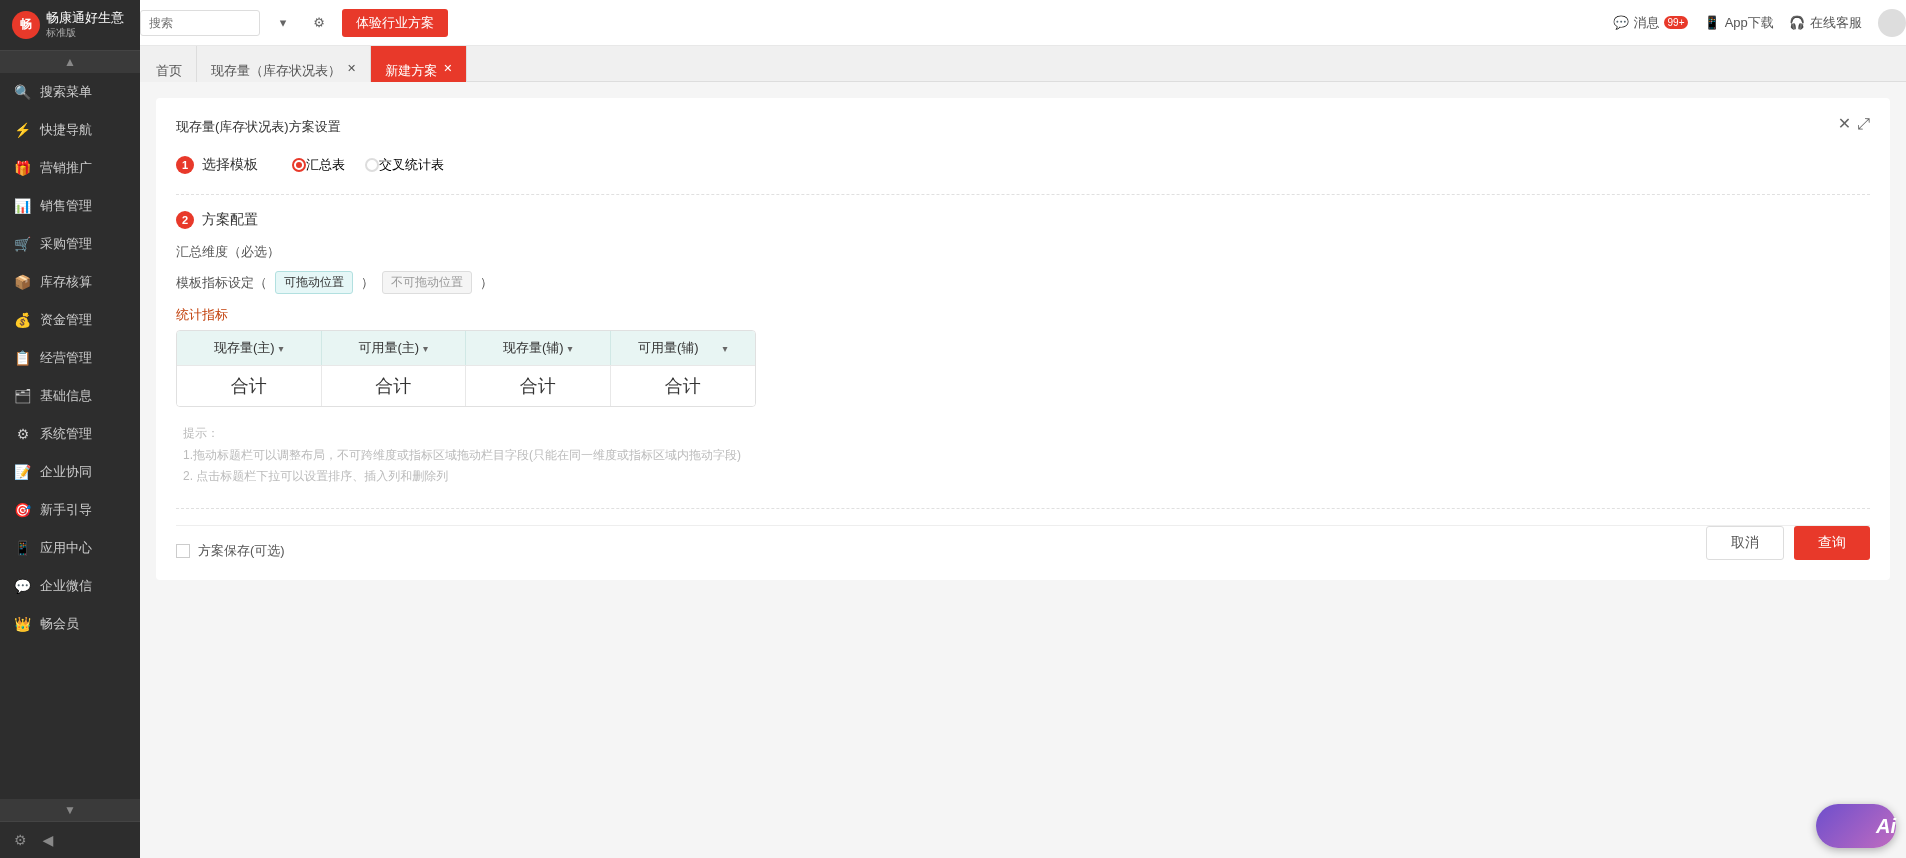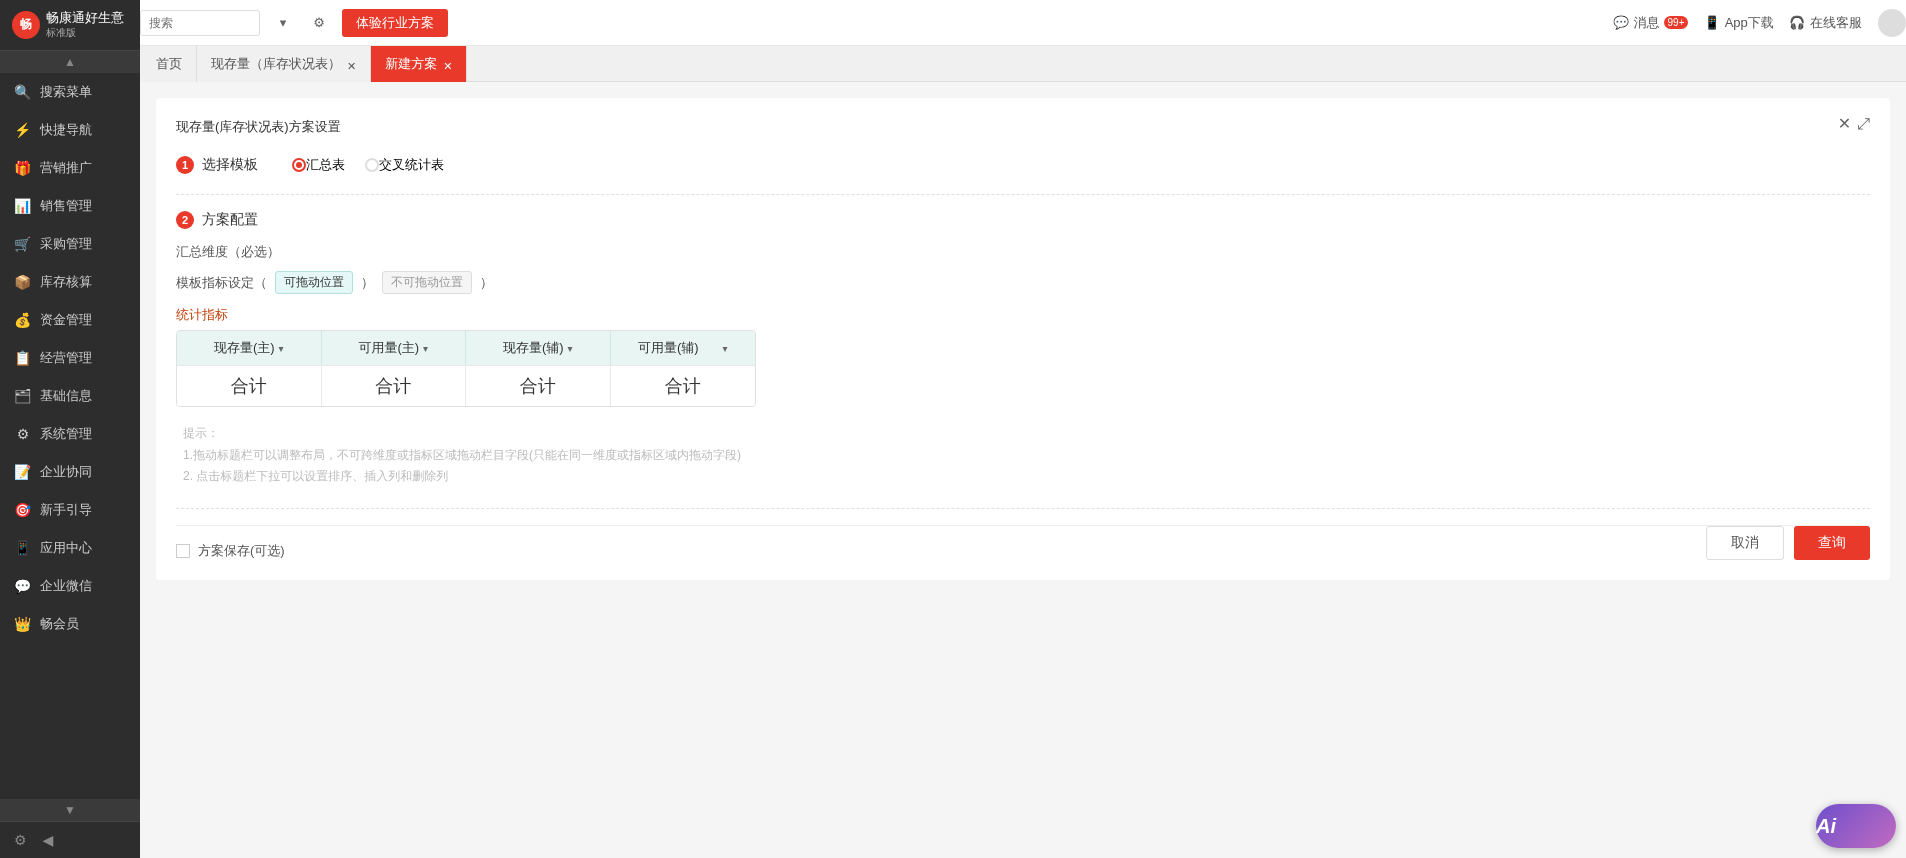--- a/index.html
+++ b/index.html
@@ -149,24 +149,24 @@
     .tabbar {
       background: #f0f0f0;
       border-bottom: 1px solid #ddd;
       display: flex;
       align-items: center;
       padding-left: 0;
       height: 36px;
       flex-shrink: 0;
     }
     .tab {
-      padding: 9px 14px;
+      padding: 16px 14px;
       height: 36px;
       display: flex;
-      align-items: flex-end;
+      align-items: flex-start;
       gap: 6px;
       cursor: pointer;
       font-size: 13px;
       color: #555;
       border-right: 1px solid #ddd;
       background: #f0f0f0;
     }
     .tab.active {
       background: #e8392a;
       color: white;
@@ -409,21 +409,21 @@
     
     .ai-bubble {
       position: fixed;
       right: 10px;
       bottom: 10px;
       width: 80px; height: 44px;
       background: linear-gradient(135deg, #6e4fcc, #c06bc0);
       border-radius: 22px;
       display: flex;
       align-items: center;
-      justify-content: flex-start;
+      justify-content: flex-end;
       color: white;
       font-size: 20px;
       font-weight: bold;
       font-style: italic;
       cursor: pointer;
       box-shadow: 0 2px 8px rgba(0,0,0,0.3);
     }
 
     .content-wrapper {
       position: relative;

